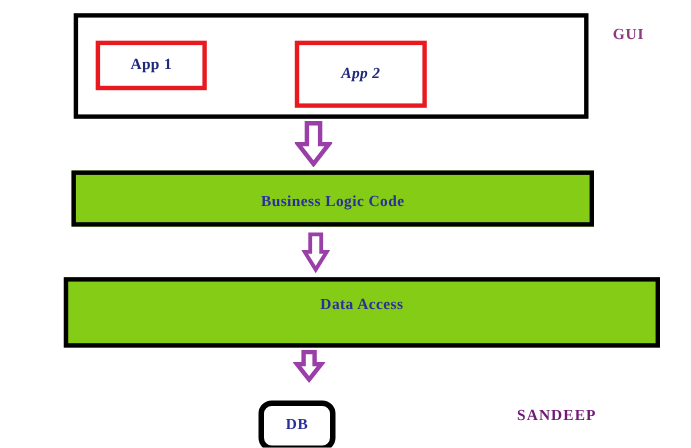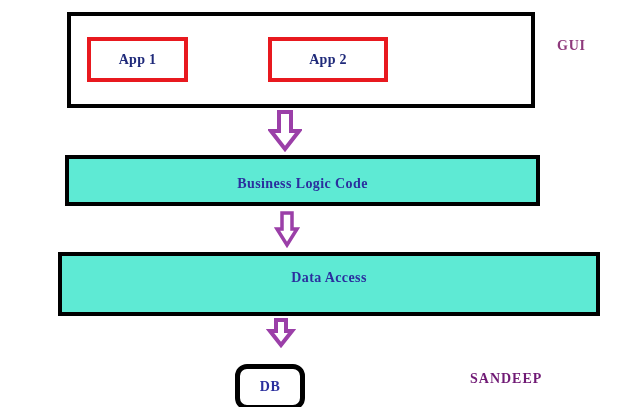--- a/index.html
+++ b/index.html
@@ -41,47 +41,47 @@
     justify-content: center;
   }
   .app-label {
     font-size: 14px;
     font-weight: bold;
     color: #1f2a7a;
     letter-spacing: 0.3px;
     white-space: nowrap;
   }
   #app-1 { left: 87px;  top: 37px; width: 101px; height: 45px; }
-  #app-2 { left: 268px; top: 37px; width: 120px; height: 45px; }
+  #app-2 { left: 268px; top: 37px; width: 120px; height: 61px; font-style: italic; }
   #app-n { left: 420px; top: 37px; width: 112px; height: 45px; }
 
   
   .side-label {
     position: absolute;
     font-size: 14px;
     font-weight: bold;
     color: #8e3a7c;
     letter-spacing: 0.8px;
     white-space: nowrap;
   }
-  #gui-label { left: 557px; top: 38px; }
+  #gui-label { left: 557px; top: 24px; }
   #watermark-label {
     left: 470px;
     top: 371px;
     color: #701a75;
     font-size: 14px;
     letter-spacing: 1px;
   }
 
   
   .layer-box {
     position: absolute;
     border: 4px solid #000000;
     box-sizing: border-box;
-    background: #5eead4;
+    background: #84cc16;
   }
   .layer-label {
     position: absolute;
     left: 0;
     right: 0;
     text-align: center;
     font-size: 14px;
     font-weight: bold;
     color: #2b2f9e;
     letter-spacing: 0.4px;

